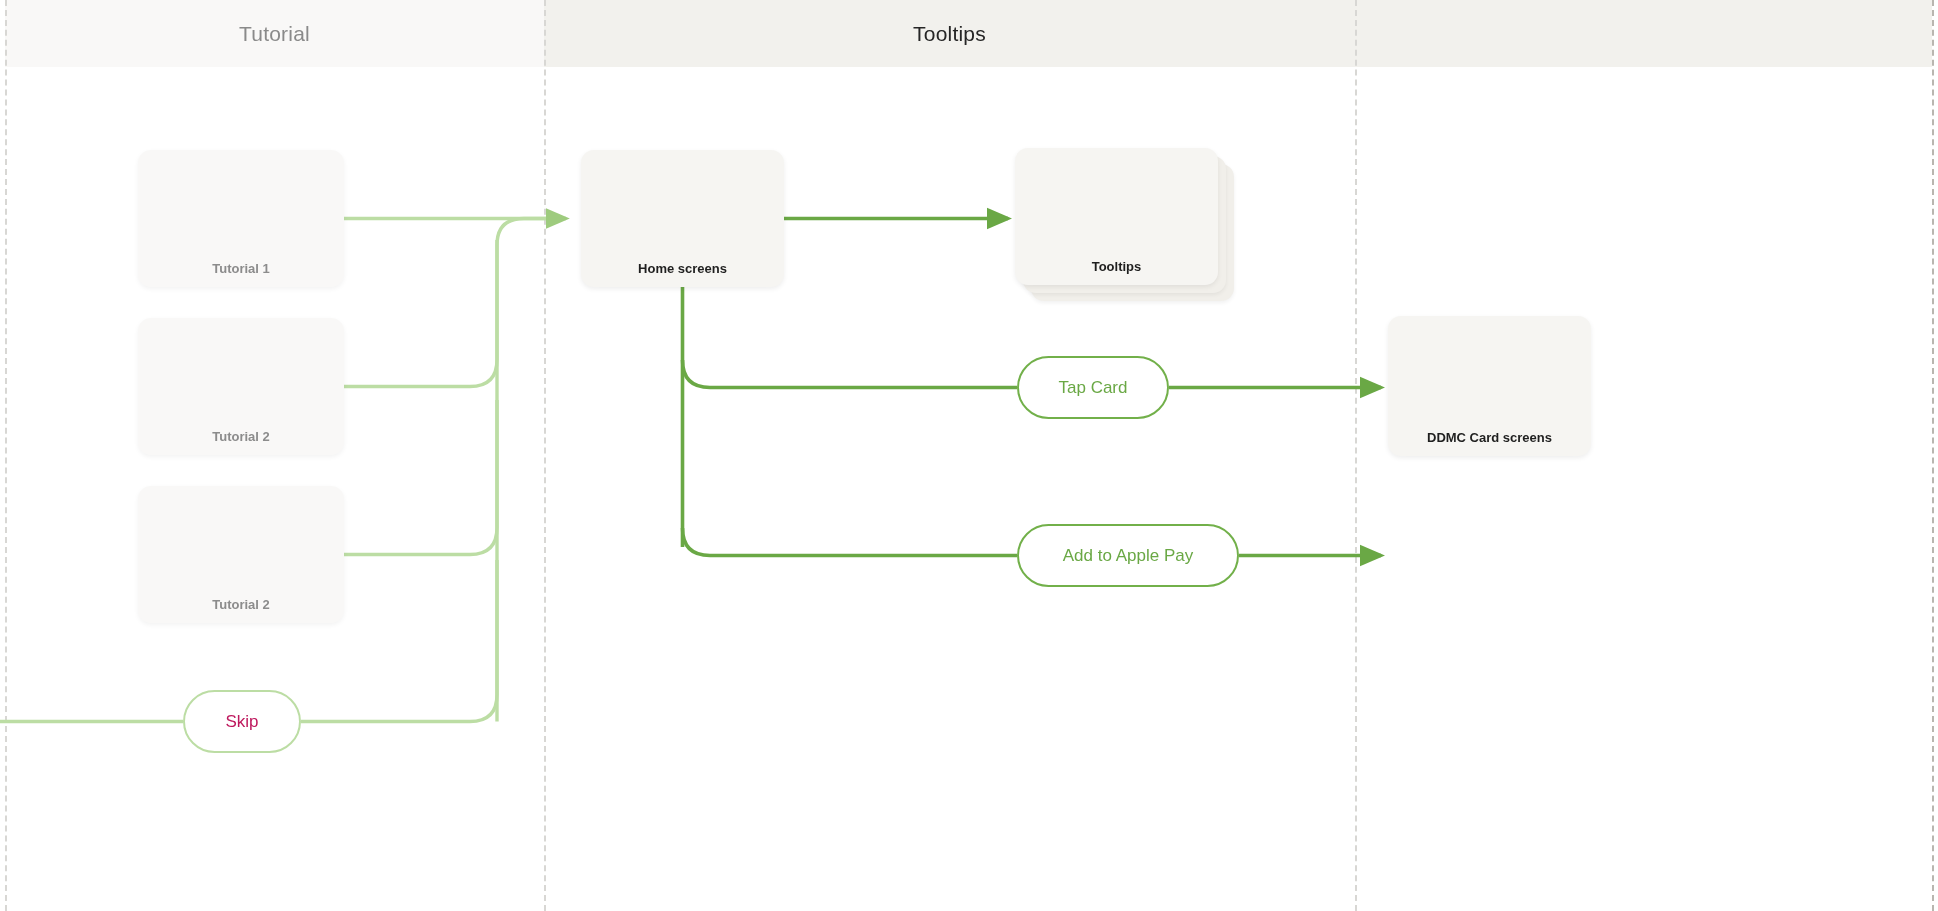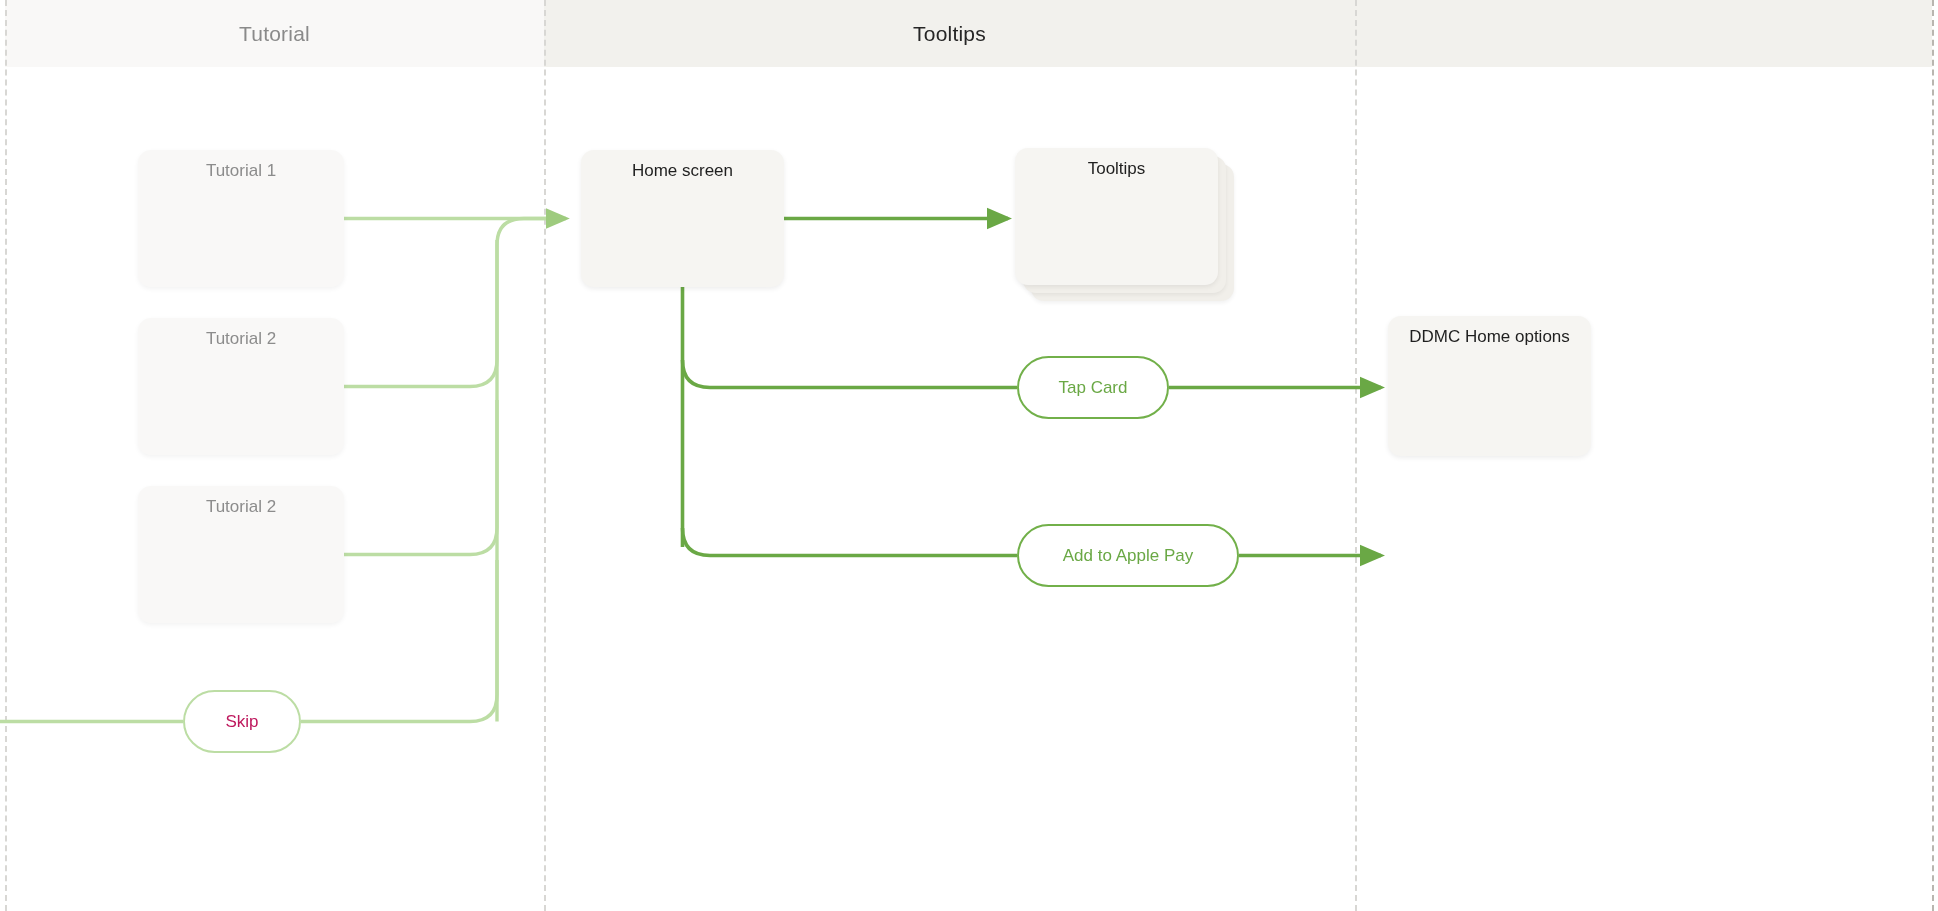--- a/index.html
+++ b/index.html
@@ -42,27 +42,28 @@
   .divider.d1{left:544px;}
   .divider.d2{left:1355px;}
   .divider.d3{left:1932px;border-left-color:#b9b6b0;}
 
   
   .card{
     position:absolute;
     background:#f6f5f2;
     border-radius:13px;
     box-shadow:0 2px 5px rgba(0,0,0,.07);
-    display:flex;align-items:flex-start;justify-content:center;
+    display:flex;align-items:flex-end;justify-content:center;
     text-align:center;
-    font-size:17px;
+    font-size:13px;
     color:#1f1f1f;
     line-height:1.55;
     box-sizing:border-box;
     padding:8px 14px;
+    font-weight:bold;
   }
   .card.faded{
     background:#f9f8f7;
     color:#8c8c8c;
     box-shadow:0 2px 5px rgba(0,0,0,.05);
   }
 
   
   .stack{position:absolute;}
   .stack .sheet{
@@ -158,37 +159,37 @@
 
   <div class="card faded" style="left:138px;top:486px;width:206px;height:137px;">
     <span>Tutorial 2</span>
   </div>
 
   <div class="pill faded" style="left:183px;top:690px;width:118px;height:63px;">
     <span>Skip</span>
   </div>
 
   <div class="card" style="left:581px;top:150px;width:203px;height:137px;">
-    <span>Home screen</span>
+    <span>Home screens</span>
   </div>
 
   <div class="stack" style="left:1015px;top:148px;width:219px;height:153px;">
     <div class="sheet" style="left:16px;top:16px;width:203px;height:137px;"></div>
     <div class="sheet" style="left:8px;top:8px;width:203px;height:137px;"></div>
     <div class="card" style="width:203px;height:137px;">
       <span>Tooltips</span>
     </div>
   </div>
 
   <div class="pill" style="left:1017px;top:356px;width:152px;height:63px;">
     <span>Tap Card</span>
   </div>
 
   <div class="pill" style="left:1017px;top:524px;width:222px;height:63px;">
     <span>Add to Apple Pay</span>
   </div>
 
   <div class="card" style="left:1388px;top:316px;width:203px;height:140px;">
-    <span>DDMC Home options</span>
+    <span>DDMC Card screens</span>
   </div>
 
 
 </div>
 
 </body></html>

